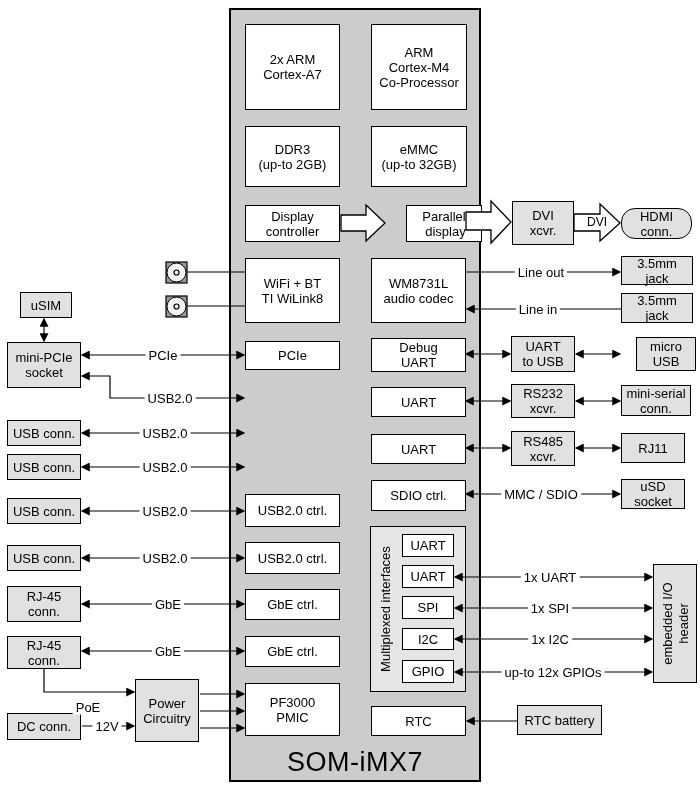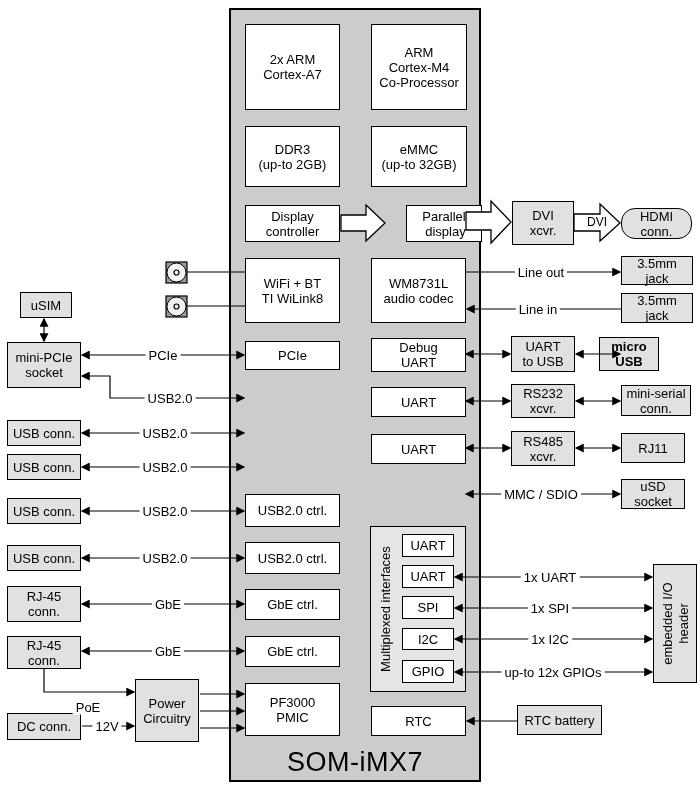--- a/index.html
+++ b/index.html
@@ -51,20 +51,21 @@
   <div class="box white" style="left:371px;top:126px;width:96px;height:61px;">eMMC
 (up-to 32GB)</div>
   <div class="box white" style="left:406px;top:205px;width:76px;height:37px;text-align:right;">Parallel
 display</div>
   <div class="box white" style="left:371px;top:258px;width:95px;height:65px;">WM8731L
 audio codec</div>
   <div class="box white" style="left:371px;top:338px;width:95px;height:34px;">Debug
 UART</div>
   <div class="box white" style="left:371px;top:387px;width:95px;height:30px;">UART</div>
   <div class="box white" style="left:371px;top:434px;width:95px;height:30px;">UART</div>
+  <div class="box white" style="left:371px;top:480px;width:95px;height:31px;">SDIO ctrl.</div>
   <div class="box white" style="left:371px;top:706px;width:95px;height:30px;">RTC</div>
 
   <div class="muxgroup" style="left:370px;top:526px;width:96px;height:166px;"></div>
   <div class="vlbl" style="left:306px;top:596px;width:160px;height:26px;">Multiplexed interfaces</div>
   <div class="box white" style="left:402px;top:534px;width:52px;height:23px;">UART</div>
   <div class="box white" style="left:402px;top:565px;width:52px;height:23px;">UART</div>
   <div class="box white" style="left:402px;top:596px;width:52px;height:23px;">SPI</div>
   <div class="box white" style="left:402px;top:628px;width:52px;height:22px;">I2C</div>
   <div class="box white" style="left:402px;top:660px;width:52px;height:23px;">GPIO</div>
 
@@ -88,21 +89,21 @@
   <div class="box ext" style="left:512px;top:201px;width:62px;height:44px;">DVI
 xcvr.</div>
   <div class="box ext" style="left:621px;top:208px;width:71px;height:31px;border-radius:14px;">HDMI
 conn.</div>
   <div class="box ext" style="left:621px;top:256px;width:72px;height:29px;">3.5mm
 jack</div>
   <div class="box ext" style="left:621px;top:293px;width:72px;height:30px;">3.5mm
 jack</div>
   <div class="box ext" style="left:511px;top:336px;width:64px;height:36px;">UART
 to USB</div>
-  <div class="box ext" style="left:599px;top:337px;width:60px;height:34px;font-weight:bold;">micro
+  <div class="box ext" style="left:636px;top:337px;width:60px;height:34px;">micro
 USB</div>
   <div class="box ext" style="left:511px;top:384px;width:64px;height:34px;">RS232
 xcvr.</div>
   <div class="box ext" style="left:621px;top:385px;width:70px;height:31px;">mini-serial
 conn.</div>
   <div class="box ext" style="left:511px;top:431px;width:64px;height:35px;">RS485
 xcvr.</div>
   <div class="box ext" style="left:621px;top:433px;width:64px;height:30px;">RJ11</div>
   <div class="box ext" style="left:621px;top:479px;width:64px;height:30px;">uSD
 socket</div>

